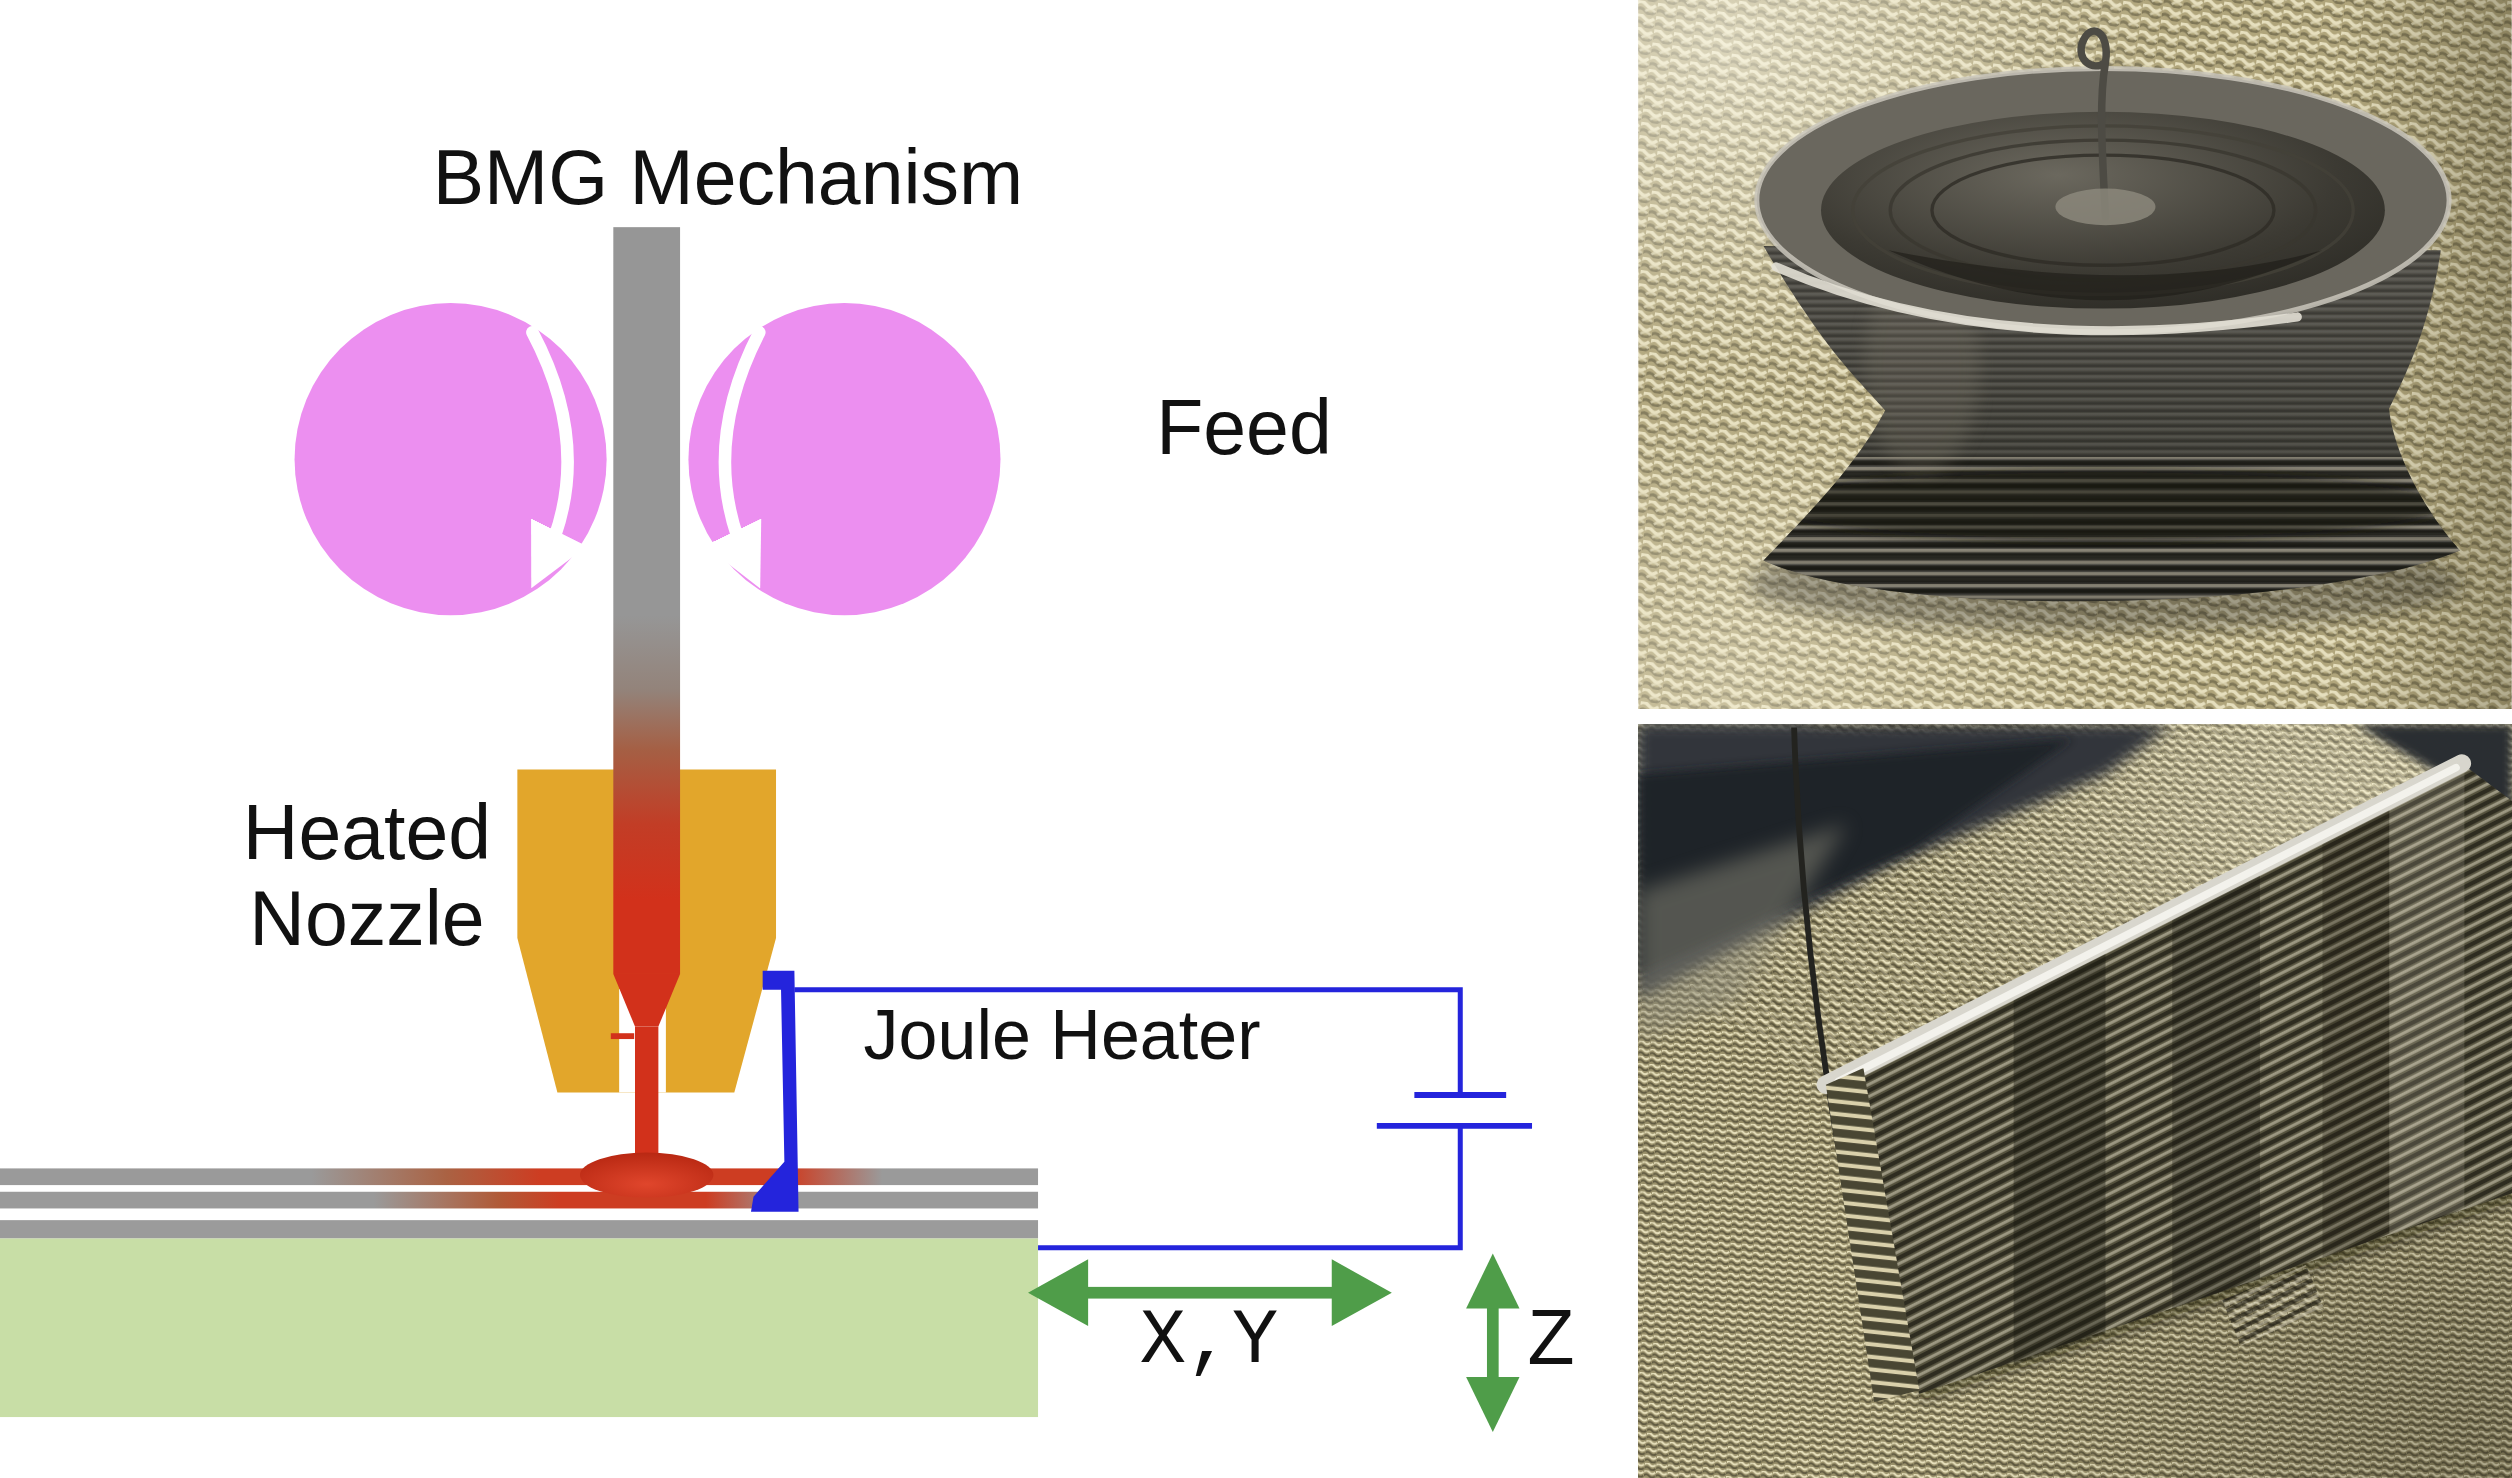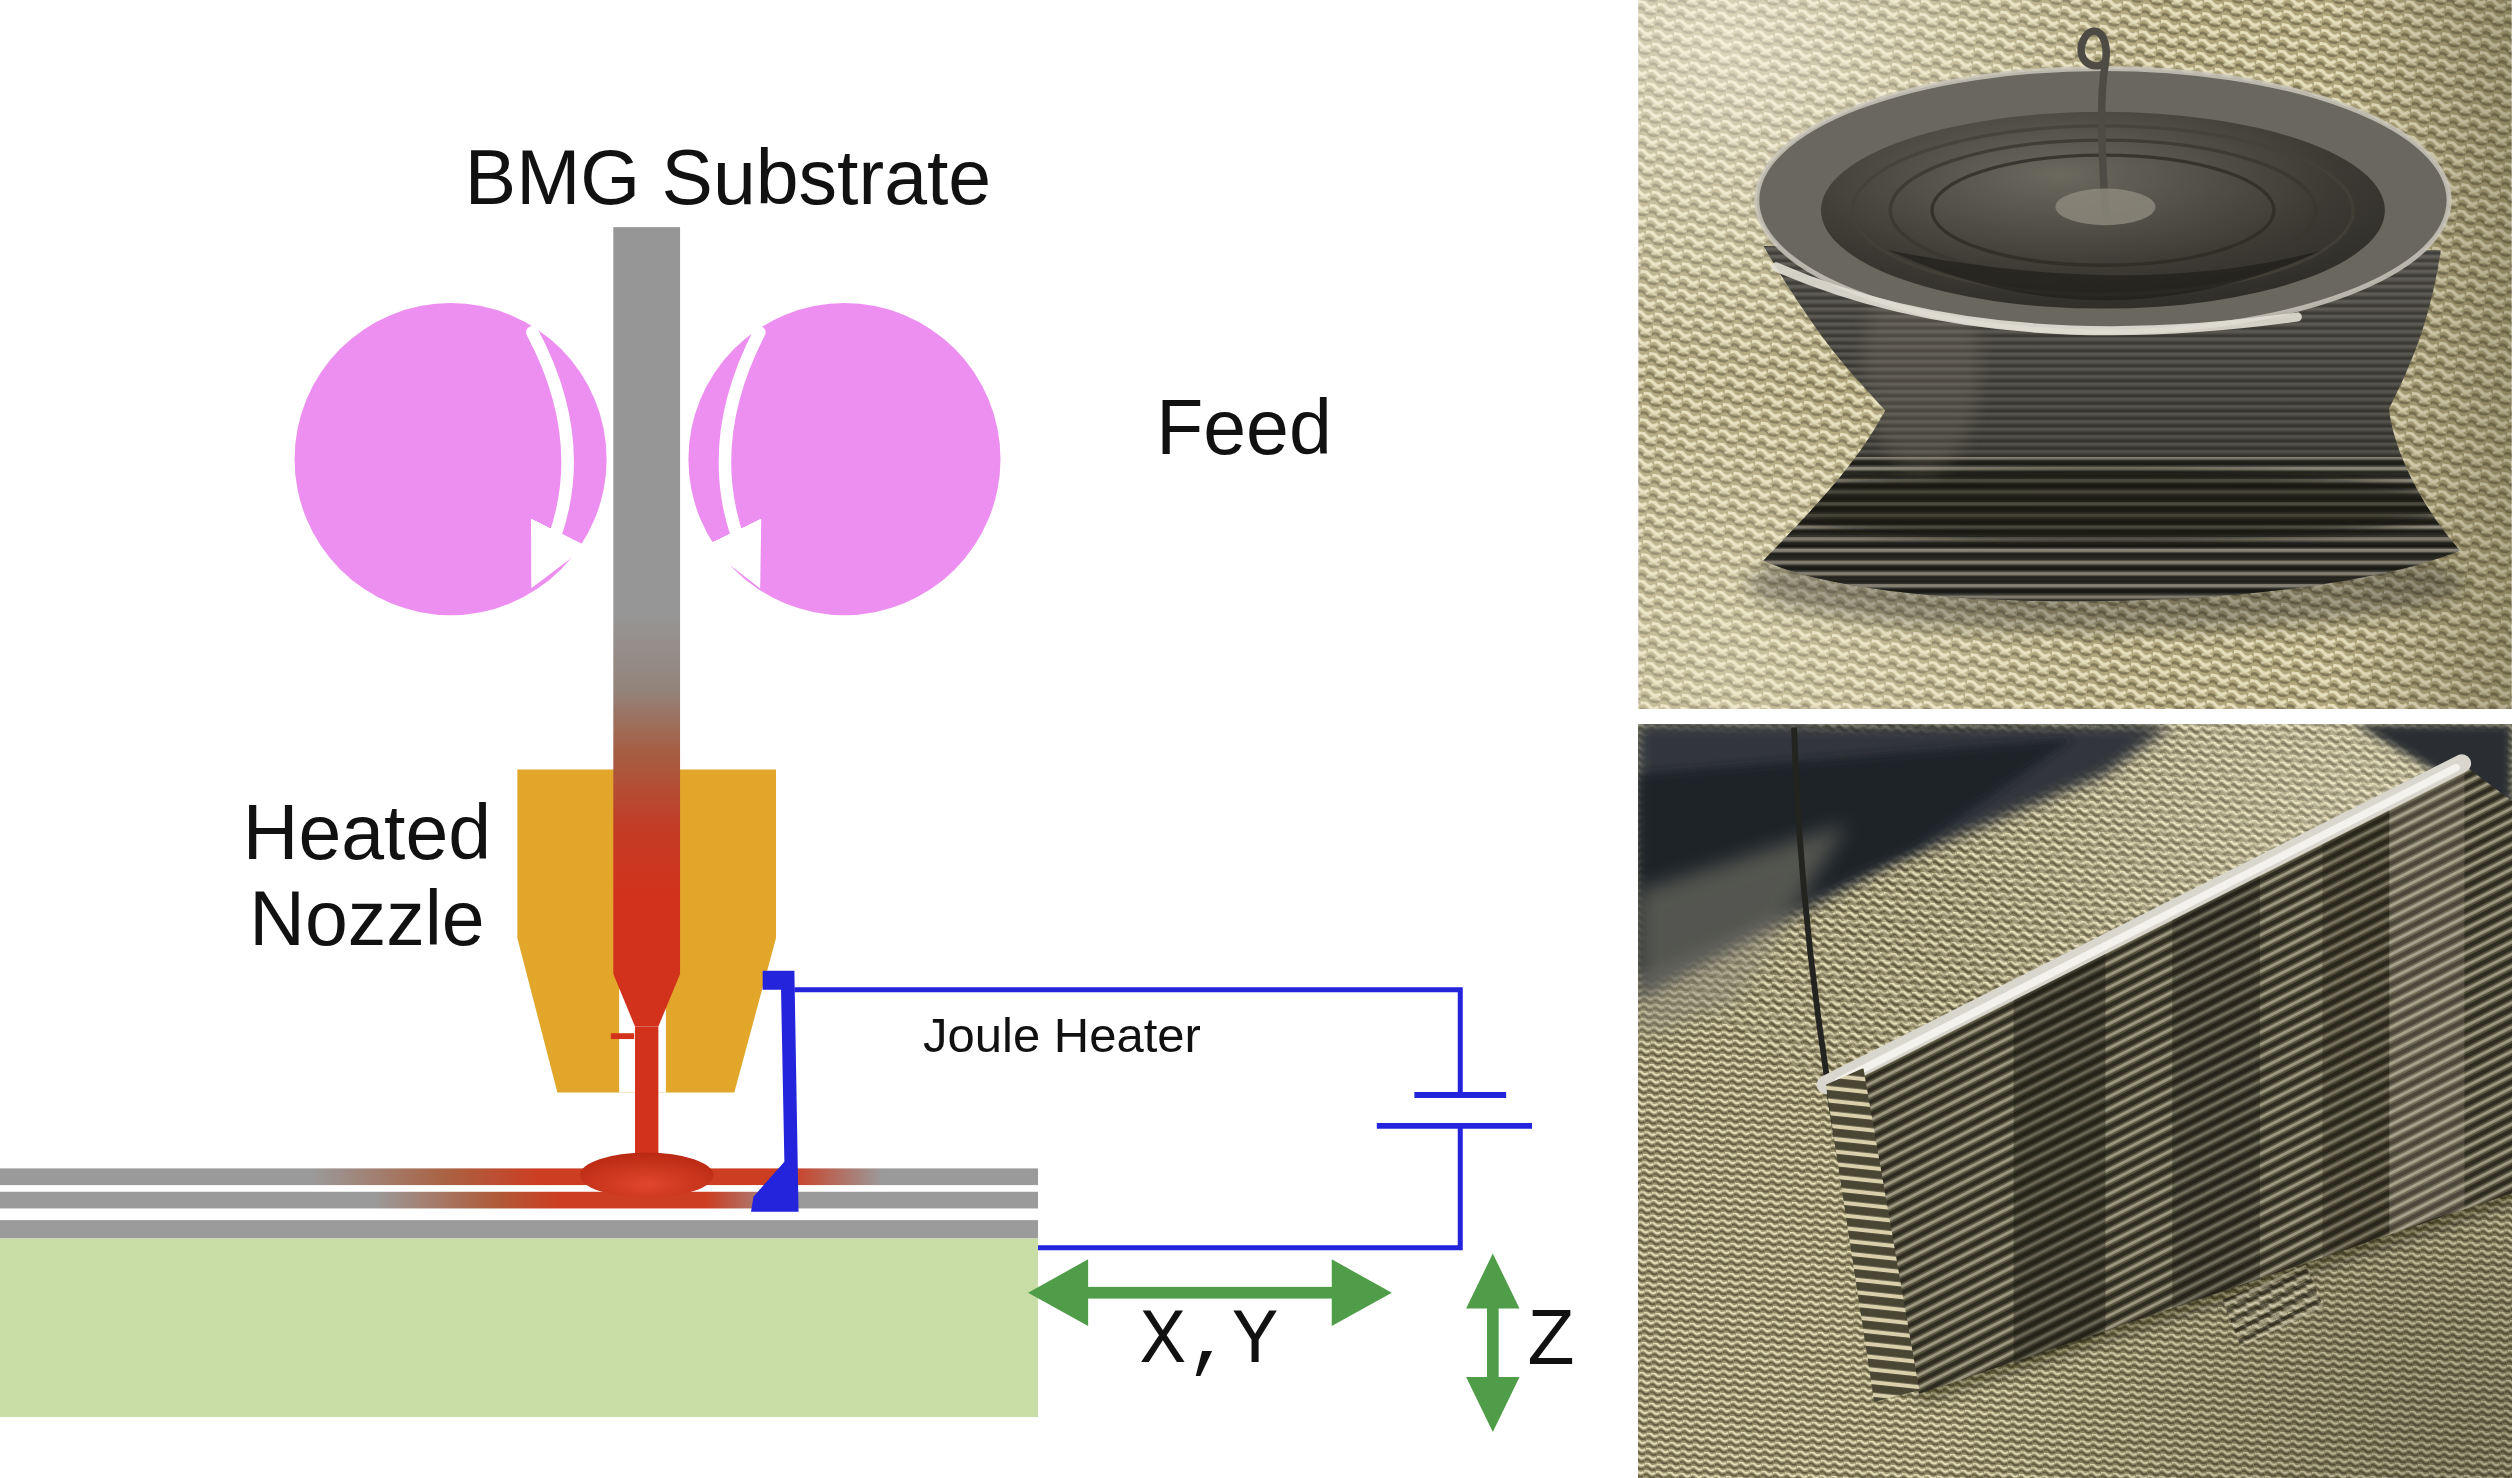--- a/index.html
+++ b/index.html
@@ -1,20 +1,20 @@
 <!DOCTYPE html>
 <html style="--roller-violet: #EC8FF0; --nozzle-amber: #E2A62B; --feedstock-gray: #969696; --molten-red: #D2311B; --circuit-blue: #2424DC; --substrate-green: #C8DEA6; --axis-green: #4F9D49; --trace-gray: #9B9B9B; --label-text: #111111;font-size:13.4px"><head>
 <meta charset="utf-8">
 <style>
   html,body{margin:0;padding:0;background:#ffffff;}
   .canvas{position:relative;width:2512px;height:1479px;background:#ffffff;overflow:hidden;
           font-family:"Liberation Sans", sans-serif;}
   .lbl{position:absolute;transform:translate(-50%,-50%);color:var(--label-text,#111);
        font-size:77px;line-height:1.12;text-align:center;white-space:nowrap;}
-  .lbl.small{font-size:49px;}
+  .lbl.small{font-size:70px;}
   svg{position:absolute;display:block;}
   #schematic-svg{left:0;top:0;}
   #photo-top-svg{left:1638px;top:0;}
   #photo-bottom-svg{left:1638px;top:724px;}
 </style>
 </head>
 <body>
 
 <div class="canvas">
 
@@ -88,21 +88,21 @@
       <polygon points="1232,1549 1304,1509 1304,1589"></polygon>
       <polygon points="1668,1549 1596,1509 1596,1589"></polygon>
     </g>
     <g fill="var(--axis-green,#4F9D49)">
       <rect x="1782" y="1560" width="14" height="100"></rect>
       <polygon points="1789,1502 1757,1568 1821,1568"></polygon>
       <polygon points="1789,1716 1757,1650 1821,1650"></polygon>
     </g>
   </svg>
 
-  <div class="lbl" style="left:728px;top:177px;">BMG Substrate</div>
+  <div class="lbl" style="left:728px;top:177px;">BMG Mechanism</div>
 
   <div class="lbl" style="left:1244px;top:427px;">
     <div>Feed</div>
   </div>
 
   <div class="lbl" style="left:367px;top:875px;">
     <div>Heated</div>
     <div>Nozzle</div>
   </div>
 

